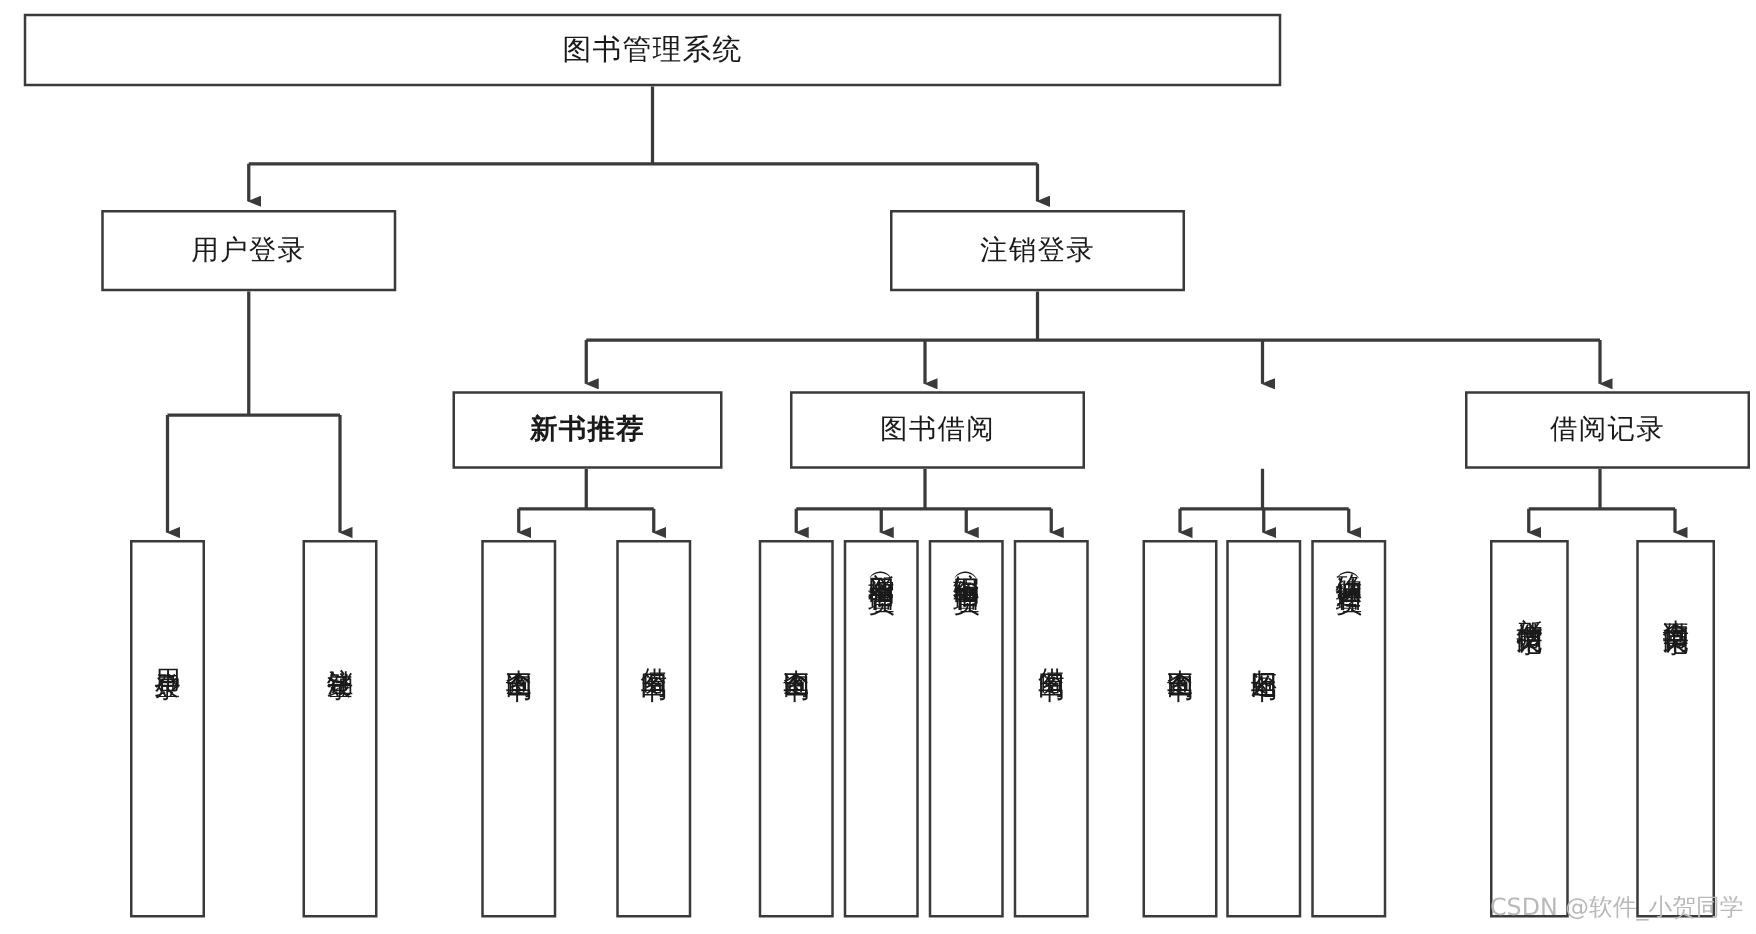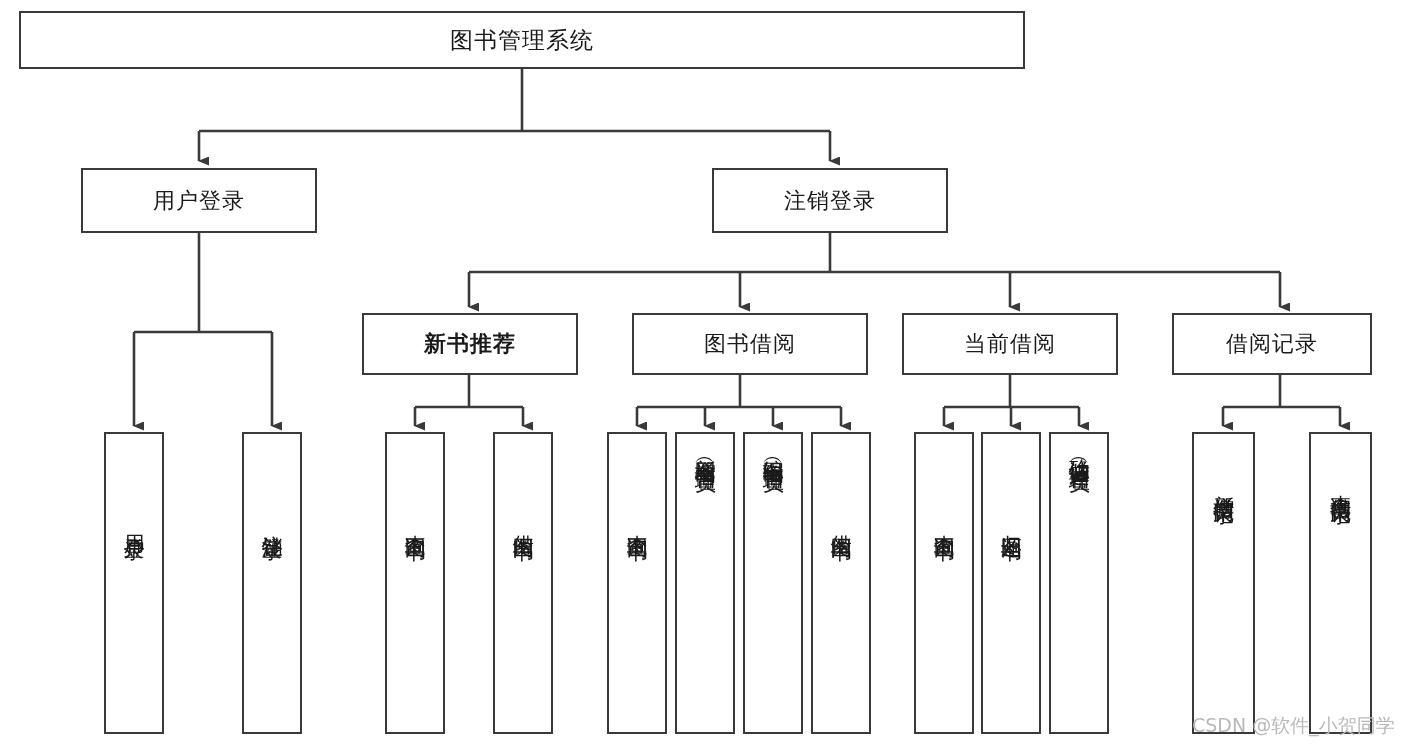--- a/index.html
+++ b/index.html
@@ -144,24 +144,21 @@
   <div class="node horiz" style="left:712px; top:168px; width:236px; height:65px;">
     <span class="node-label">注销登录</span>
   </div>
 
   <div class="node horiz" style="left:362px; top:313px; width:216px; height:62px;font-weight:bold;">
     <span class="node-label">新书推荐</span>
   </div>
   <div class="node horiz" style="left:632px; top:313px; width:236px; height:62px;">
     <span class="node-label">图书借阅</span>
   </div>
-  <div class="node horiz" style="left:902px; top:313px; width:216px; height:62px;">
-    <span class="node-label">当前借阅</span>
-  </div>
-  <div class="node horiz" style="left:1172px; top:313px; width:200px; height:62px;">
+  <div class="node horiz" style="left:1172px; top:313px; width:228px; height:62px;">
     <span class="node-label">借阅记录</span>
   </div>
 
   <div class="node vert" style="left:104px; top:432px; width:60px; height:302px; padding-top:84px;">
     <span class="node-label">用户登录</span>
   </div>
   <div class="node vert" style="left:242px; top:432px; width:60px; height:302px; padding-top:84px;">
     <span class="node-label">注销登录</span>
   </div>
 

